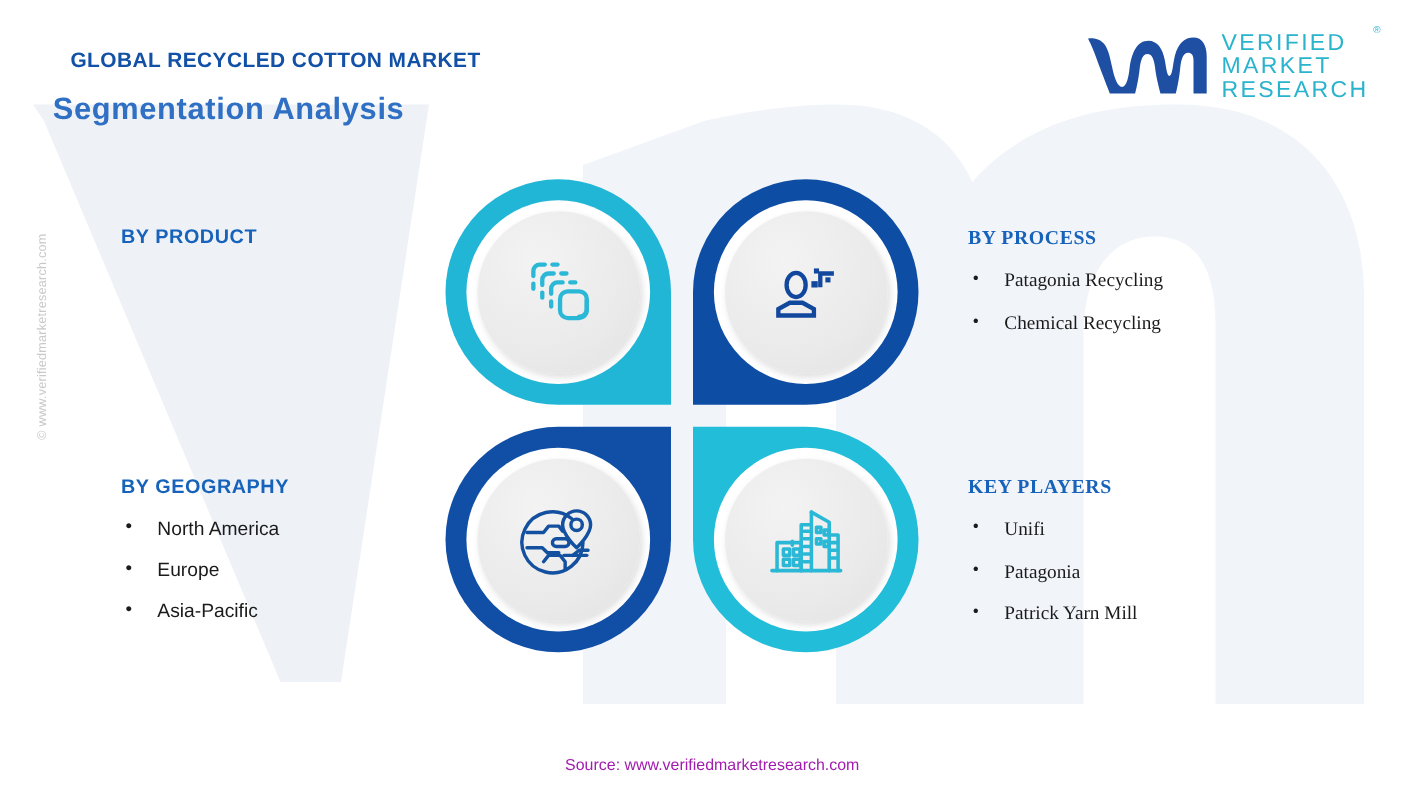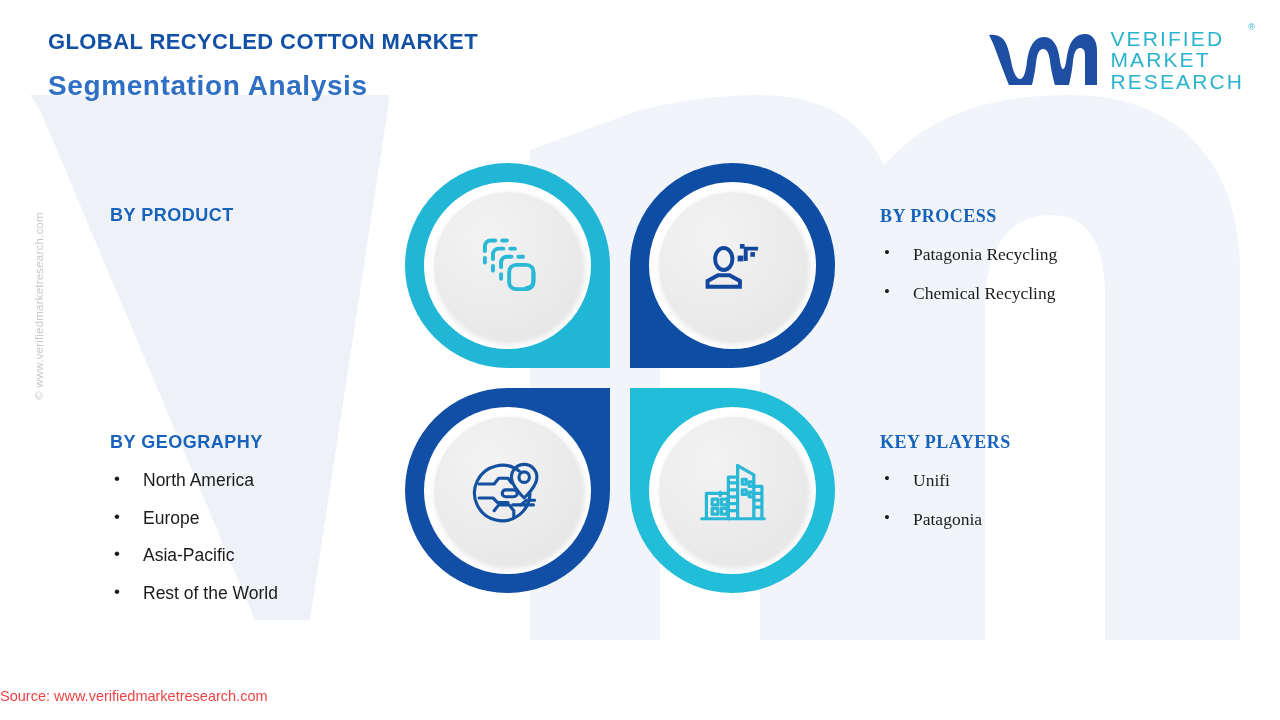--- a/index.html
+++ b/index.html
@@ -33,26 +33,26 @@
   }
 
   
   .header {
     position: absolute;
     left: 48px;
     top: 30px;
     z-index: 5;
   }
   .title-main {
-    font-size: 22px;
+    font-size: 19px;
     font-weight: bold;
     color: #1351a6;
     letter-spacing: 0.4px;
     line-height: 1.1;
-    margin: 0;
+    margin: 16px;
     white-space: nowrap;
   }
   .title-sub {
     font-size: 28px;
     font-weight: bold;
     color: #2f6fc4;
     letter-spacing: 0.6px;
     margin: 16px 0 0 0;
     white-space: nowrap;
   }
@@ -198,24 +198,25 @@
     white-space: nowrap;
     text-align: center;
   }
 
   
   .footer {
     position: absolute;
     left: 0;
     right: 0;
     top: 688px;
-    text-align: left;
+    text-align: center;
     font-size: 14.5px;
-    color: #ef4444;
+    color: #a21caf;
     z-index: 5;
+    padding-left: 15px;
   }
 </style>
 </head>
 <body>
 
 <div class="slide">
 
   <svg class="bg-watermark" viewBox="0 0 1280 720" xmlns="http://www.w3.org/2000/svg">
     <path d="M30 95 L205 95 L330 470 L300 620 L255 620 L40 110 Z" fill="#eef2f7"></path>
     <path d="M205 95 L390 95 L310 620 L258 620 Z" fill="#eef2f7"></path>
@@ -243,37 +244,37 @@
   <div class="col col-left col-product">
     <div class="col-heading">BY PRODUCT</div>
   </div>
 
   <div class="col col-left col-geography">
     <div class="col-heading">BY GEOGRAPHY</div>
     <ul class="bullets">
       <li>North America</li>
       <li>Europe</li>
       <li>Asia-Pacific</li>
-      <li>Rest of the World</li>
     </ul>
   </div>
 
   <div class="col col-right col-process">
     <div class="col-heading">BY PROCESS</div>
     <ul class="bullets">
       <li>Patagonia Recycling</li>
       <li>Chemical Recycling</li>
     </ul>
   </div>
 
   <div class="col col-right col-players">
     <div class="col-heading">KEY PLAYERS</div>
     <ul class="bullets">
       <li>Unifi</li>
       <li>Patagonia</li>
+      <li>Patrick Yarn Mill</li>
     </ul>
   </div>
 
   <div class="center-graphic">
 
     <div class="quad quad-tl">
       <div class="disc"></div>
       <div class="inner-circle">
         <div class="inner-face">
           <svg class="icon-svg" viewBox="0 0 64 64" xmlns="http://www.w3.org/2000/svg" fill="none" stroke="#2ab8d6" stroke-width="3.4" stroke-linecap="round" stroke-linejoin="round">

